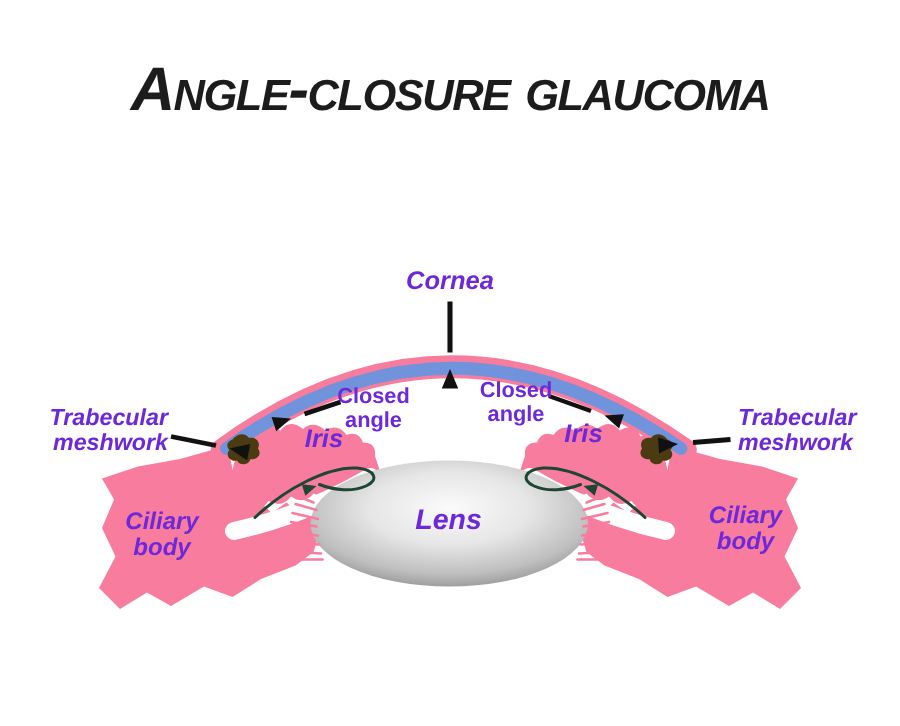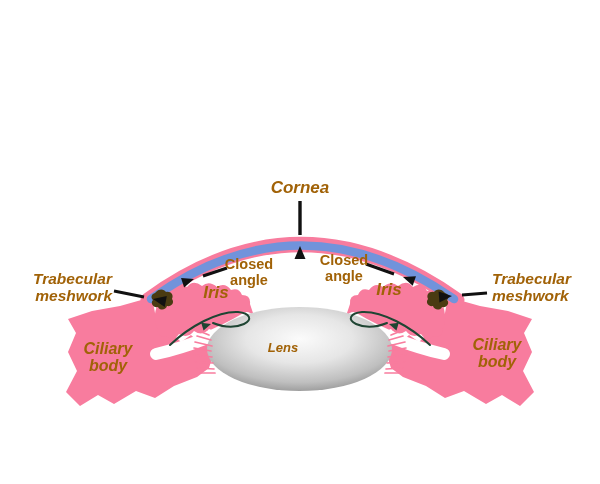--- a/index.html
+++ b/index.html
@@ -8,31 +8,31 @@
     font-family:"Liberation Sans",sans-serif;
   }
   .stage svg{position:absolute;left:0;top:0;}
   .title{
     position:absolute;left:300px;top:60px;transform:translate(-50%,-50%);
     font-weight:bold;font-style:italic;font-variant:small-caps;
     font-size:41px;letter-spacing:-1px;color:#1c1c1c;white-space:nowrap;
   }
   .lbl{
     position:absolute;transform:translate(-50%,-50%);
-    font-weight:bold;font-style:italic;color:#a16207;
+    font-weight:bold;font-style:italic;color:#6d28d9;
     white-space:pre-line;text-align:center;line-height:1.08;
   }
   .lbl--plain{font-weight:bold;font-style:normal;}
   .lbl--block{transform:none;}
   .lbl-cornea{left:300px;top:188px;font-size:17px;}
   .lbl-closed-left{left:249px;top:273px;font-size:14.5px;}
   .lbl-closed-right{left:344px;top:269px;font-size:14.5px;}
   .lbl-iris-left{left:216px;top:293px;font-size:17px;}
   .lbl-iris-right{left:389px;top:290px;font-size:17px;}
-  .lbl-lens{left:283px;top:348px;font-size:13px;}
+  .lbl-lens{left:299px;top:348px;font-size:19px;}
   .lbl-trab-left{left:20px;top:271px;width:92px;text-align:right;font-size:15.5px;}
   .lbl-trab-right{left:492px;top:271px;width:100px;text-align:left;font-size:15.5px;}
   .lbl-cil-left{left:108px;top:357px;font-size:16px;}
   .lbl-cil-right{left:497px;top:353px;font-size:16px;}
 </style>
 </head>
 <body>
 
 <div class="stage">
 
@@ -119,20 +119,21 @@
         </g>
     </g>
     <g stroke="#111111" fill="#111111">
       <line x1="487" y1="293" x2="462" y2="295" stroke-width="3.2"></line>
       <g transform="translate(452,296) rotate(176)">
           <polygon points="0,0 13,-5.5 13,5.5" stroke="none"></polygon>
         </g>
     </g>
   </svg>
 
+  <div class="title">Angle-closure glaucoma</div>
 
   <div class="lbl lbl-cornea">Cornea</div>
 
   <div class="lbl lbl--plain lbl-closed-left">Closed
 angle</div>
   <div class="lbl lbl--plain lbl-closed-right">Closed
 angle</div>
 
   <div class="lbl lbl-iris-left">Iris</div>
   <div class="lbl lbl-iris-right">Iris</div>

